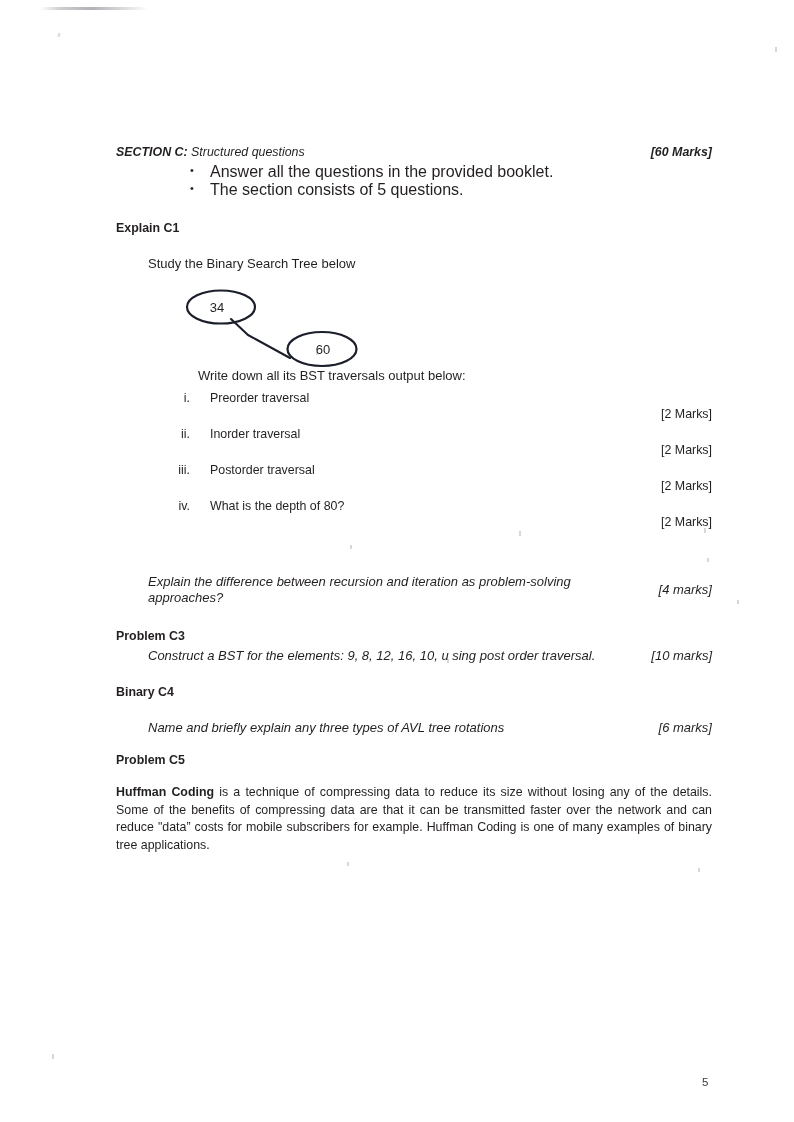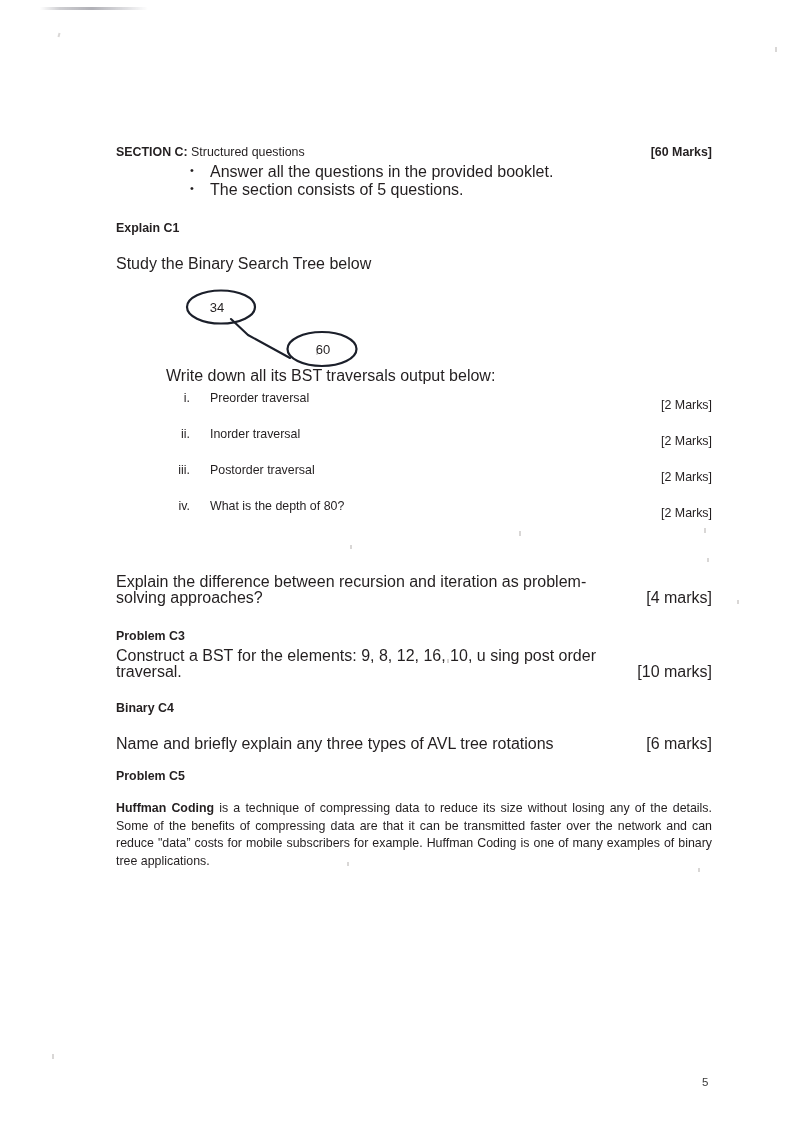--- a/index.html
+++ b/index.html
@@ -60,23 +60,24 @@
   .content {
     position: absolute;
     left: 116px;
     top: 144px;
     width: 596px;   
   }
 
   
   .row {
     display: flex;
-    align-items: flex-end;
+    align-items: center;
     justify-content: space-between;
     gap: 16px;
+    font-style: italic;
   }
   .row .txt { flex: 1 1 auto; }
   .row .marks {
     flex: 0 0 auto;
     white-space: nowrap;
     text-align: right;
   }
 
   .sec-head {
     font-size: 12.4px;
@@ -104,22 +105,23 @@
     font-size: 11px;
   }
 
   .problem-title {
     font-weight: bold;
     font-size: 12.4px;
     line-height: 16px;
   }
 
   .body-line {
-    font-size: 16px;
-    line-height: 16px;
+    font-size: 13px;
+    line-height: 16px;
+    margin-left: 32px;
   }
 
   
   .bst-figure {
     position: relative;
     width: 100%;
     height: 96px;
   }
   .bst-figure svg {
     position: absolute;
@@ -141,21 +143,21 @@
   }
   ol.romans li .num {
     position: absolute;
     left: 24px;
     width: 50px;
     text-align: right;
   }
   ol.romans li .marks {
     position: absolute;
     right: 0;
-    top: 7px;
+    top: 16px;
   }
 
   .para-justify {
     font-size: 12.4px;
     line-height: 17.6px;
     text-align: justify;
   }
   .para-justify b { font-weight: bold; }
 
   .page-number {

